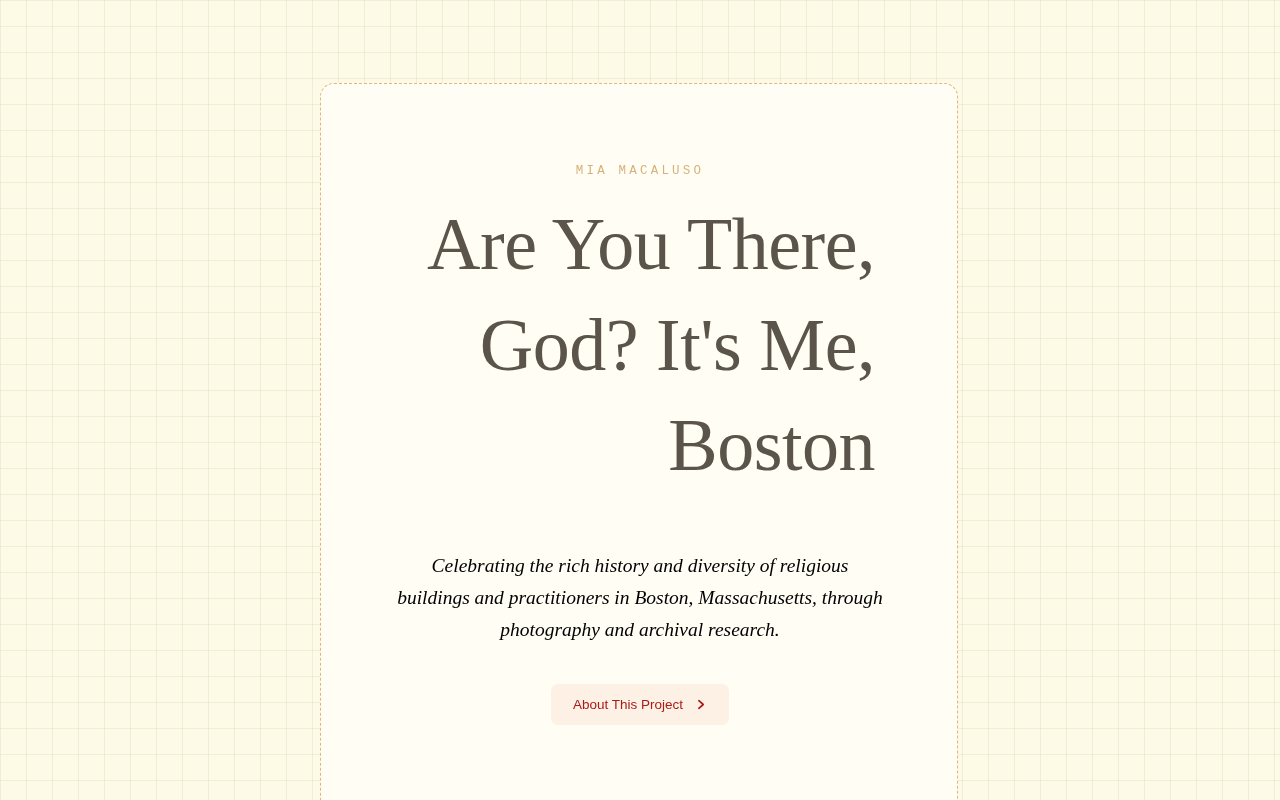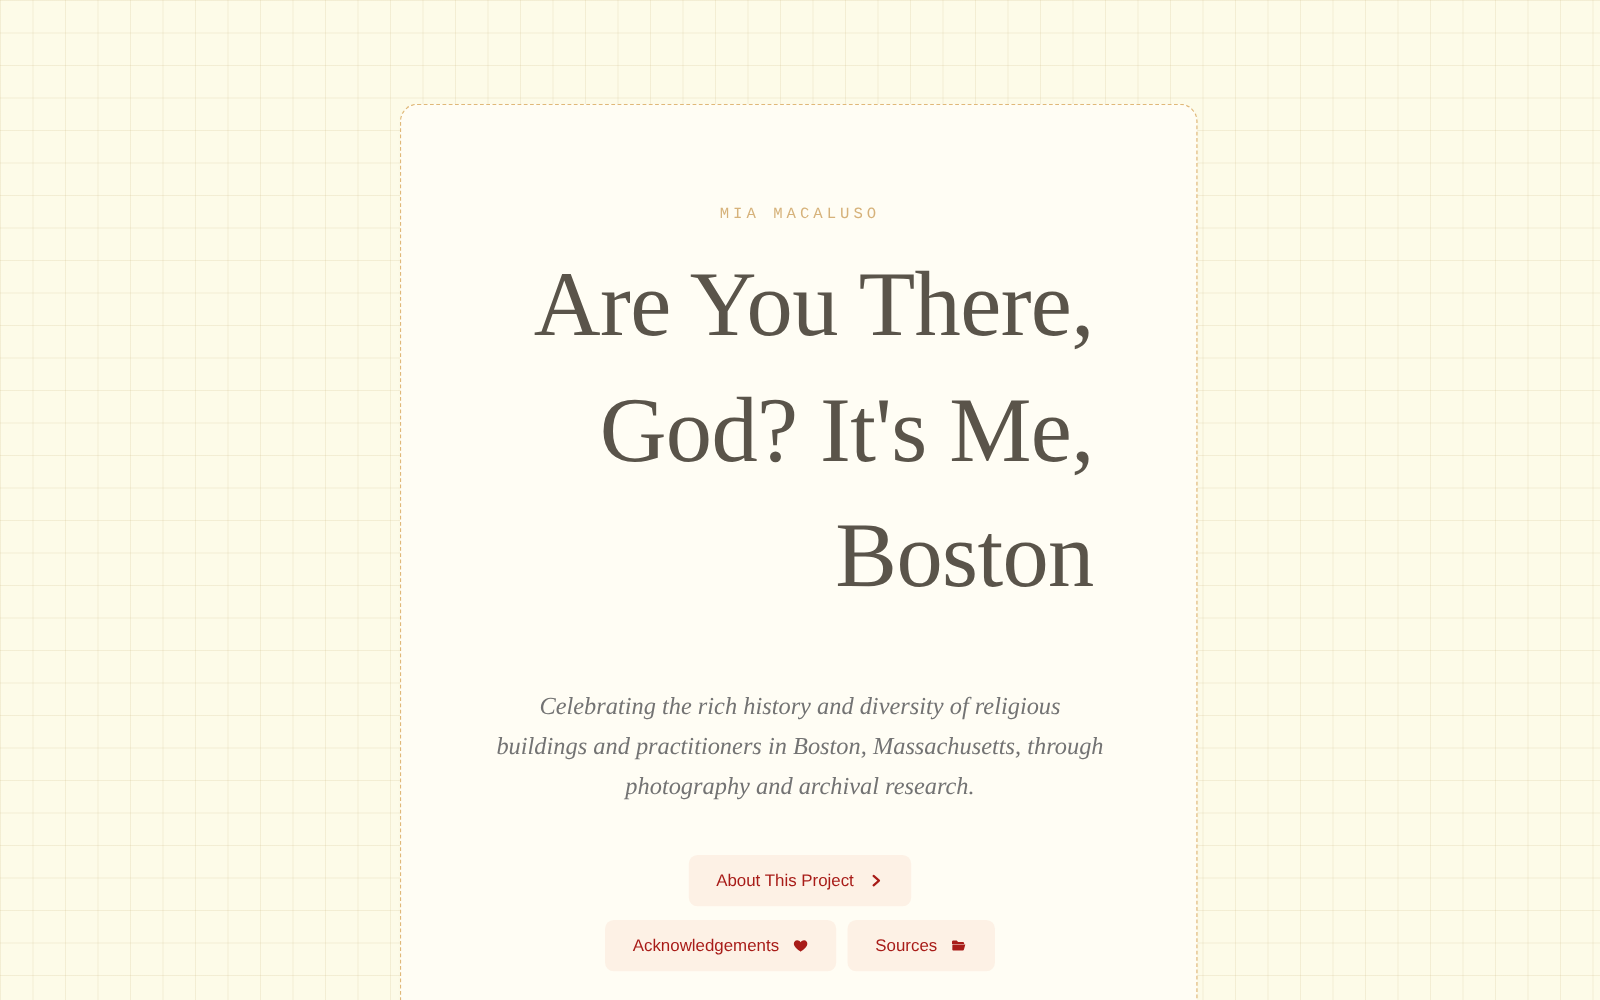--- a/index.html
+++ b/index.html
@@ -66,21 +66,21 @@
     text-align: right;
   }
 
   .subtitle {
     margin: 54px auto 0;
     width: 490px;
     font-family: "Liberation Serif", serif;
     font-style: italic;
     font-size: 19.5px;
     line-height: 1.65;
-    color: #737373;
+    color: #000000;
   }
 
   .btn-row {
     margin-top: 38px;
     display: flex;
     justify-content: center;
     gap: 9px;
   }
   .btn-row.second {
     margin-top: 11px;
@@ -131,36 +131,16 @@
           <span class="label">About This Project</span>
           <span class="ic">
             <svg width="13" height="13" viewBox="0 0 24 24" fill="none" stroke="currentColor" stroke-width="3.2" stroke-linecap="round" stroke-linejoin="round">
                 <polyline points="9 5 17 12 9 19"></polyline>
               </svg>
           </span>
         </button>
 
       </div>
 
-      <div class="btn-row second">
-        <button class="btn">
-          <span class="label">Acknowledgements</span>
-          <span class="ic">
-            <svg width="13" height="13" viewBox="0 0 24 24" fill="currentColor">
-                <path d="M12 21s-7.5-4.8-9.4-9.1C1.1 8.4 3 4.6 6.6 4.2c2-.2 3.9.9 5.4 2.8 1.5-1.9 3.4-3 5.4-2.8 3.6.4 5.5 4.2 4 7.7C19.5 16.2 12 21 12 21z"></path>
-              </svg>
-          </span>
-        </button>
-
-        <button class="btn">
-          <span class="label">Sources</span>
-          <span class="ic">
-            <svg width="14" height="13" viewBox="0 0 24 24" fill="currentColor">
-                <path d="M2 6.5c0-1.1.9-2 2-2h5l2 2.2h7c1.1 0 2 .9 2 2v1H2v-3.2z"></path>
-                <path d="M2.6 10.5h19.1l-2 7.4c-.2.8-.9 1.3-1.7 1.3H4.2c-.9 0-1.6-.6-1.7-1.4L2.6 10.5z"></path>
-              </svg>
-          </span>
-        </button>
-      </div>
 
     </div>
   </div>
 </div>
 
 </body></html>

